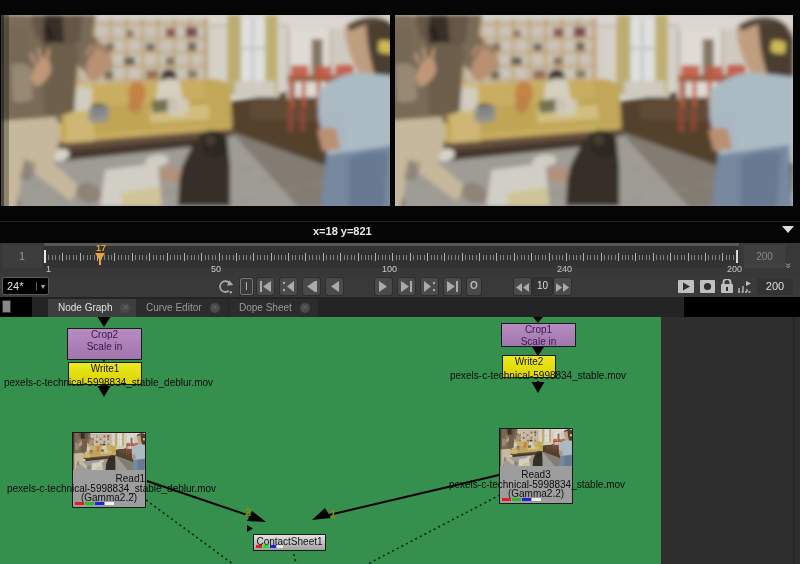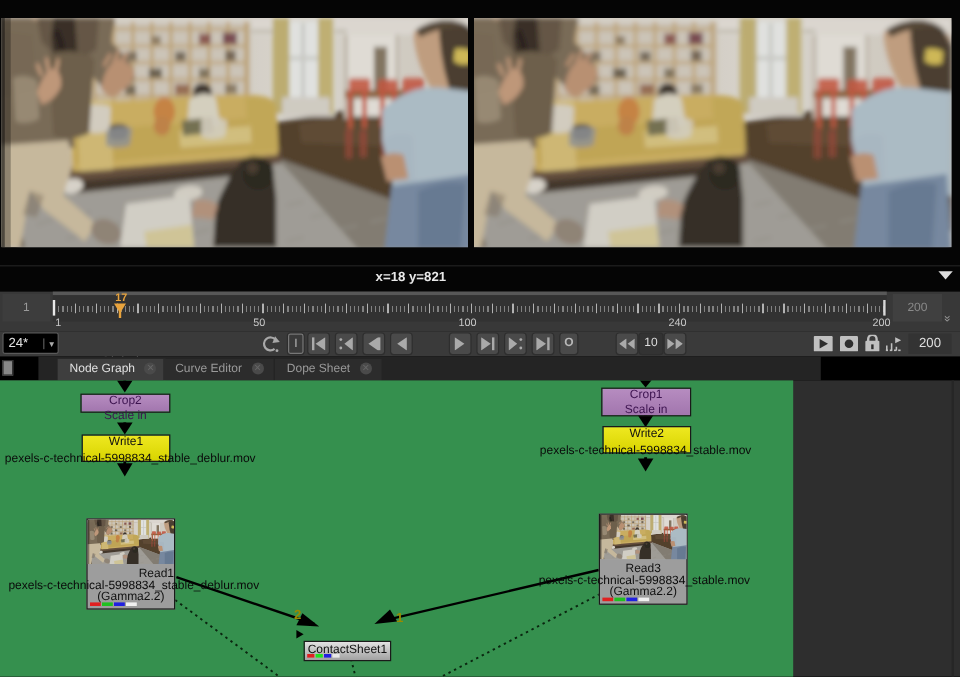--- a/index.html
+++ b/index.html
@@ -211,25 +211,25 @@
       <line x1="146" y1="183" x2="237" y2="250" stroke="#0a250f" stroke-width="1.6" stroke-dasharray="2 3.2"></line>
       <line x1="290" y1="222" x2="297" y2="250" stroke="#0a250f" stroke-width="1.6" stroke-dasharray="2 3.2"></line>
       <line x1="500" y1="178" x2="362" y2="250" stroke="#0a250f" stroke-width="1.6" stroke-dasharray="2 3.2"></line>
 
       <text x="245" y="199" font-size="11" font-weight="bold" fill="#9a8a00" font-family="Liberation Sans">2</text>
       <text x="330" y="201" font-size="11" font-weight="bold" fill="#9a8a00" font-family="Liberation Sans">1</text>
 
       <path d="M247,208 L253,211.5 L247,215 Z" fill="#000"></path>
     </svg>
 
-    <div class="node purple" style="left:67px; top:11px; width:75px; height:16px; line-height:12px; padding-top:0px;">Crop2<br>Scale in</div>
+    <div class="node purple" style="left:67px; top:11px; width:75px; height:32px; line-height:12px; padding-top:0px;">Crop2<br>Scale in</div>
     <div class="node yellow" style="left:68px; top:45px; width:74px; height:23px;">Write1</div>
     <div class="ngtext" style="left:4px; top:60px; width:206px;">pexels-c-technical-5998834_stable_deblur.mov</div>
     <div class="node purple" style="left:501px; top:6px; width:75px; height:24px; line-height:12px;">Crop1<br>Scale in</div>
-    <div class="node yellow" style="left:502px; top:38px; width:74px; height:23px;">Write2</div>
+    <div class="node yellow" style="left:502px; top:38px; width:54px; height:23px;">Write2</div>
     <div class="ngtext" style="left:435px; top:53px; width:206px;">pexels-c-technical-5998834_stable.mov</div>
 
     <div class="node" style="left:72px; top:115px; width:74px; height:76px; background:#9d9d9d;">
       <svg width="72" height="37" viewBox="0 0 392 191" preserveAspectRatio="none" style="display:block;">
           <use href="#scene"></use>
         </svg>
       <div style="margin-top:3px;text-align:right;">Read1</div>
       <div style="margin-top:8px;">(Gamma2.2)</div>
       <div class="chips"><i style="background:#e02020;"></i><i style="background:#20c020;"></i><i style="background:#2020e0;"></i><i style="background:#f0f0f0;"></i></div>
     </div>

